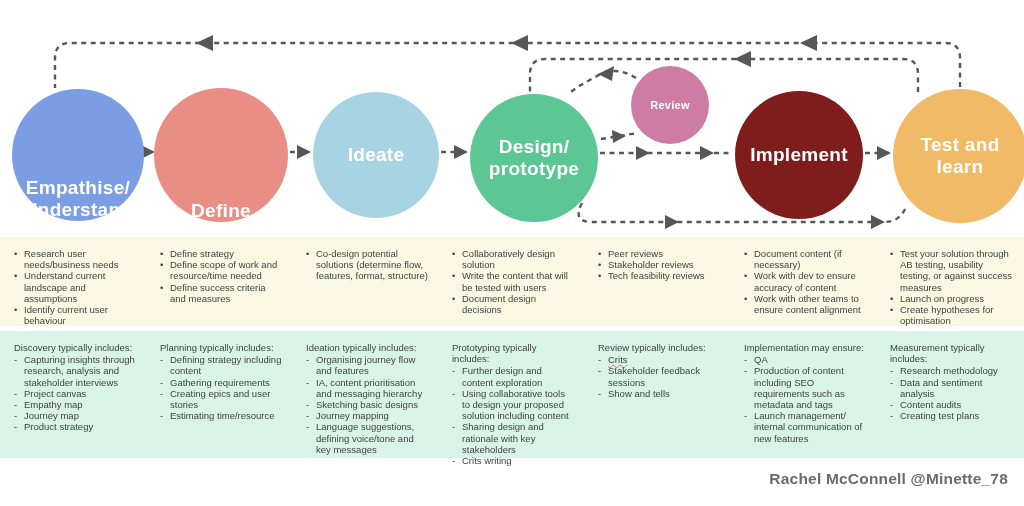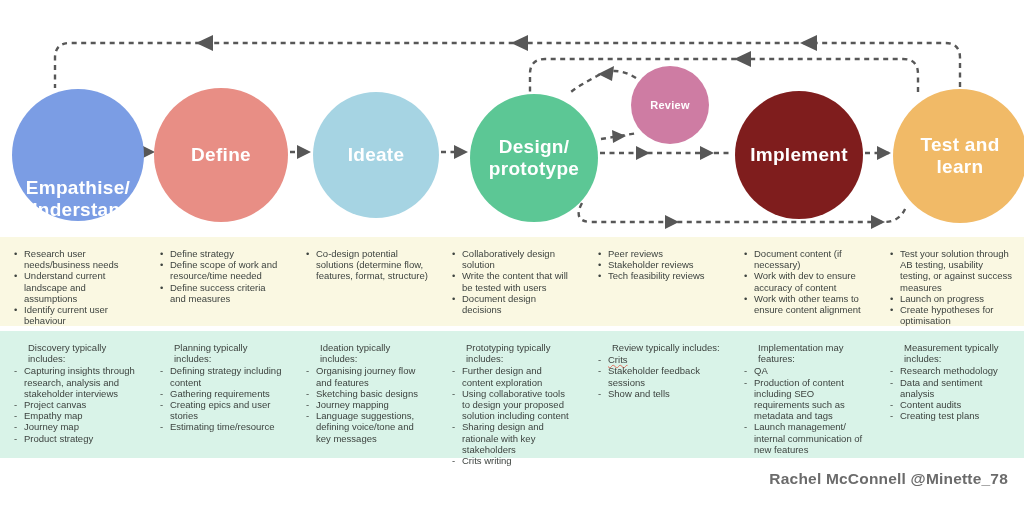--- a/index.html
+++ b/index.html
@@ -27,21 +27,21 @@
   .c-review .circle-label{font-size:11px;}
   .c-implement{left:735px;top:91px;width:128px;height:128px;}
   .c-test{left:893px;top:89px;width:134px;height:134px;}
 
   .row{position:absolute;left:0;width:1024px;display:grid;
     grid-template-columns:repeat(7,1fr);column-gap:24px;
     box-sizing:border-box;padding:11px 12px 8px 14px;}
   .row-activities{top:237px;height:89px;background:#faf8e2;}
   .row-includes{top:331px;height:127px;background:#d9f3e8;}
   .col{font-size:9.5px;line-height:1.18;}
-  .inc-title{margin-bottom:1px;margin-left:14px;}
+  .inc-title{margin-bottom:1px;}
   .item{display:flex;}
   .marker{flex:0 0 10px;}
   .bullets .marker::before{content:"\2022";}
   .dashes .marker::before{content:"-";}
   .item-text{flex:1;}
   .spellcheck{
     text-decoration:underline wavy #e06c5a;
     text-decoration-thickness:1px;
   }
   .attribution{
@@ -81,21 +81,21 @@
       <polygon points="891,153 877,146 877,160"></polygon>
       <polygon points="679,222 665,215 665,229"></polygon>
       <polygon points="885,222 871,215 871,229"></polygon>
     </g>
   </svg>
 
   <div class="circle c-empathise" style="background: rgb(123, 157, 228);">
     <span class="circle-label">Empathise/
 Understand</span>
   </div>
-  <div class="circle c-define" style="background: rgb(232, 142, 133);">
+  <div class="circle c-define" style="background: rgb(232, 142, 133); align-items: flex-end;">
     <span class="circle-label">Define</span>
   </div>
   <div class="circle c-ideate" style="background: rgb(166, 212, 227);">
     <span class="circle-label">Ideate</span>
   </div>
   <div class="circle c-design" style="background: rgb(92, 199, 149);">
     <span class="circle-label">Design/
 prototype</span>
   </div>
   <div class="circle c-review" style="background: rgb(206, 124, 163);">
@@ -262,20 +262,24 @@
   <div class="col dashes">
     <div class="inc-title">Ideation typically includes:</div>
     <div>
 
     <div class="item">
           <span class="marker"></span>
           <span class="item-text inc-item">Organising journey flow and features</span>
         </div>
         <div class="item">
           <span class="marker"></span>
+          <span class="item-text inc-item">IA, content prioritisation and messaging hierarchy</span>
+        </div>
+        <div class="item">
+          <span class="marker"></span>
           <span class="item-text inc-item">Sketching basic designs</span>
         </div>
         <div class="item">
           <span class="marker"></span>
           <span class="item-text inc-item">Journey mapping</span>
         </div>
         <div class="item">
           <span class="marker"></span>
           <span class="item-text inc-item">Language suggestions, defining voice/tone and key messages</span>
         </div>
@@ -315,21 +319,21 @@
           <span class="marker"></span>
           <span class="item-text inc-item">Stakeholder feedback sessions</span>
         </div>
         <div class="item">
           <span class="marker"></span>
           <span class="item-text inc-item">Show and tells</span>
         </div>
       </div>
   </div>
   <div class="col dashes">
-    <div class="inc-title">Implementation may features:</div>
+    <div class="inc-title">Implementation may ensure:</div>
     <div>
 
     <div class="item">
           <span class="marker"></span>
           <span class="item-text inc-item">QA</span>
         </div>
         <div class="item">
           <span class="marker"></span>
           <span class="item-text inc-item">Production of content including SEO requirements such as metadata and tags</span>
         </div>

